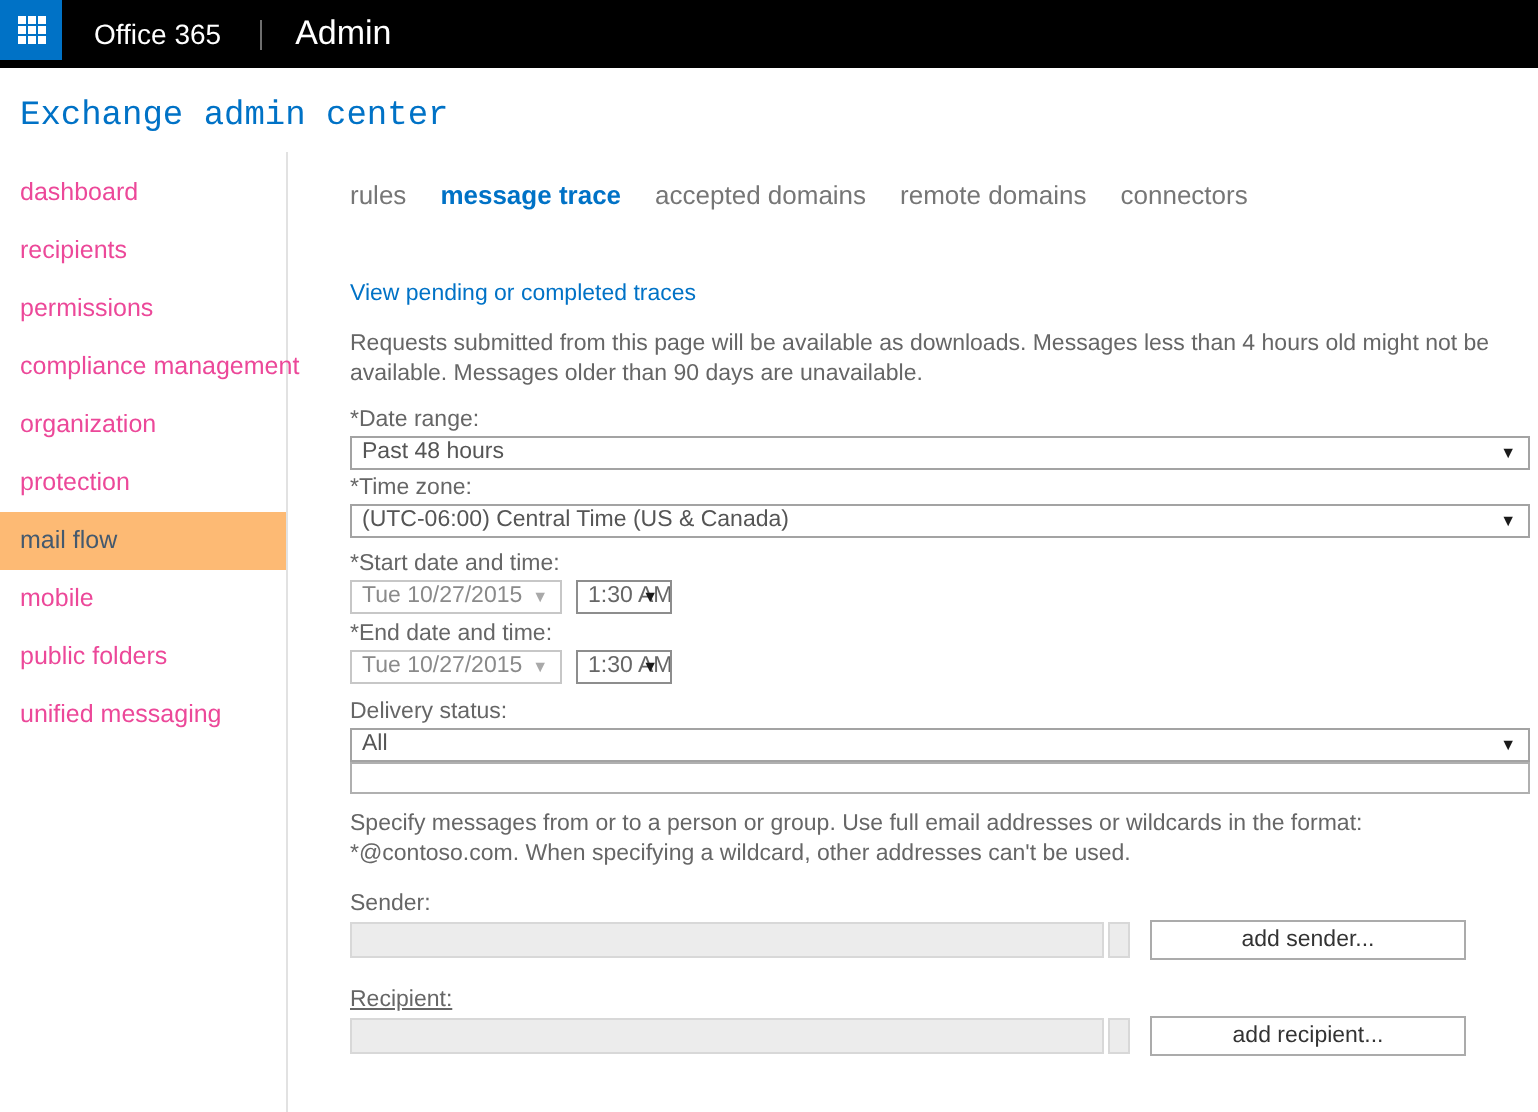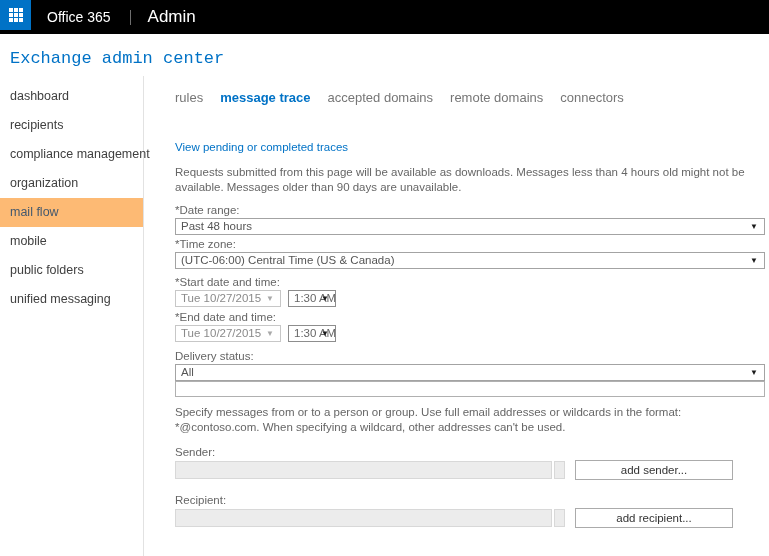--- a/index.html
+++ b/index.html
@@ -38,21 +38,21 @@
   
   .layout { display: flex; height: 485px; }
   .sidebar {
     width: 144px; flex: none;
     border-right: 1px solid #e2e2e2;
     padding-top: 6px;
   }
   .side-item {
     padding: 7px 8px 7px 10px;
     font-size: 12.5px; line-height: 15px;
-    color: #404040; cursor: pointer;
+    color: #ec4899; cursor: pointer;
     white-space: nowrap;
   }
   .side-item.selected { background: #fdba74; color: #44596e; }
 
   .content { flex: 1; padding: 0 4px 0 31px; }
 
   
   .tabs { margin-top: 14px; display: flex; gap: 17px; font-size: 13px; color: #767676; }
   .tab { cursor: pointer; white-space: nowrap; }
   .tab.selected { color: #0072c6; font-weight: 600; }
@@ -71,21 +71,21 @@
 
   
   .field-label {
     display: block;
     font-size: 11.5px; line-height: 14px; color: #666;
     margin: 2px 0 1px 0;
   }
   .mt8  { margin-top: 8px; }
   .mt6  { margin-top: 6px; }
   .mt10 { margin-top: 10px; }
-  .mt13 { margin-top: 13px; }
+  .mt13 { margin-top: 13px; text-decoration: underline; }
 
   .select {
     position: relative;
     height: 17px;
     border: 1px solid #a3a3a3;
     background: #fff;
     font-size: 11.5px; line-height: 15px; color: #555;
     padding: 0 20px 0 5px;
     cursor: pointer;
     white-space: nowrap; overflow: hidden;
@@ -159,22 +159,24 @@
 
 <div class="page-header">
   <h1 class="page-title">Exchange admin center</h1>
 </div>
 
 <div class="layout">
 
   <nav class="sidebar">
     <div class="side-item">dashboard</div>
     <div class="side-item">recipients</div>
+    <div class="side-item">permissions</div>
     <div class="side-item">compliance management</div>
     <div class="side-item">organization</div>
+    <div class="side-item">protection</div>
     <div class="side-item selected">mail flow</div>
     <div class="side-item">mobile</div>
     <div class="side-item">public folders</div>
     <div class="side-item">unified messaging</div>
   </nav>
 
   <main class="content">
 
     <div class="tabs">
       <span class="tab">rules</span>

